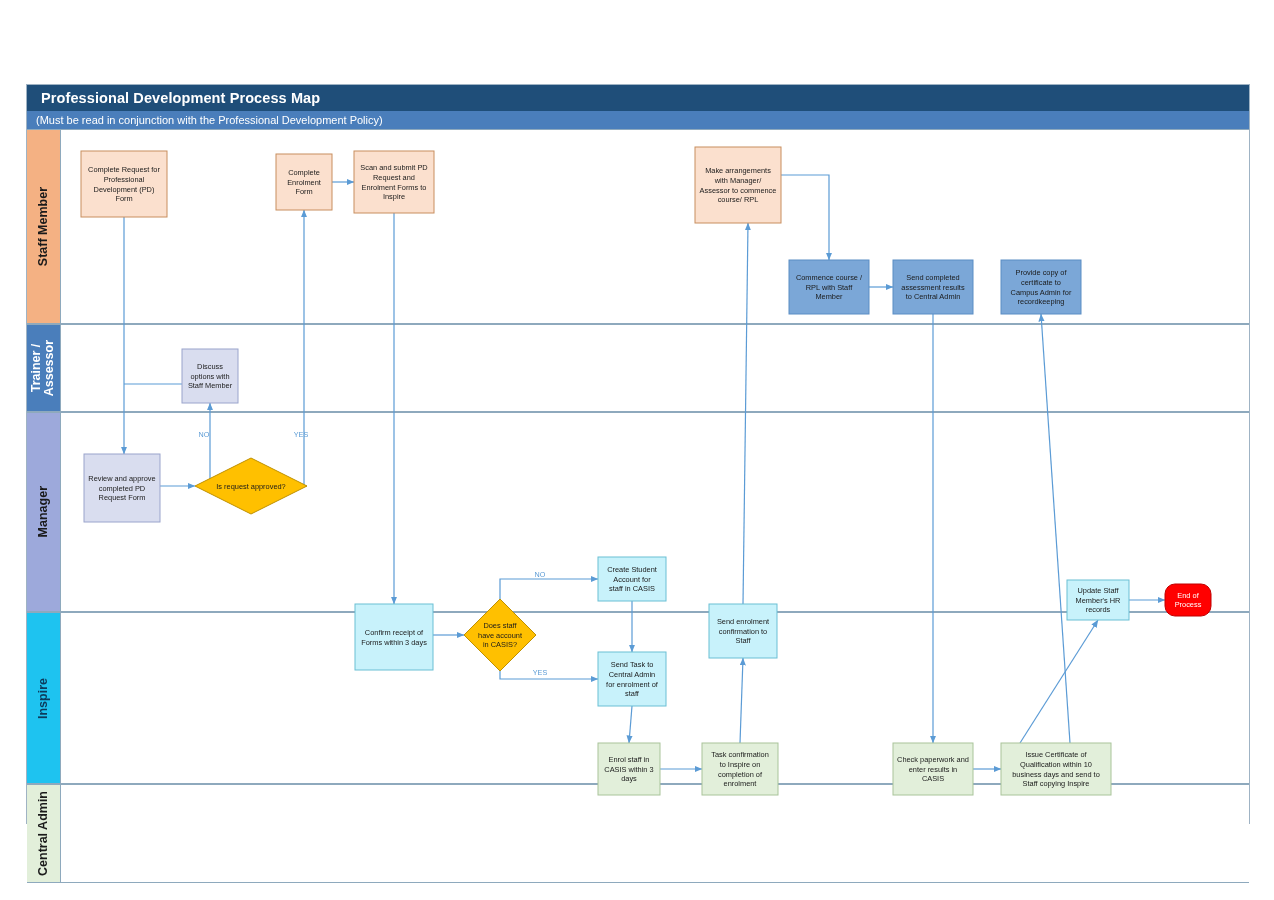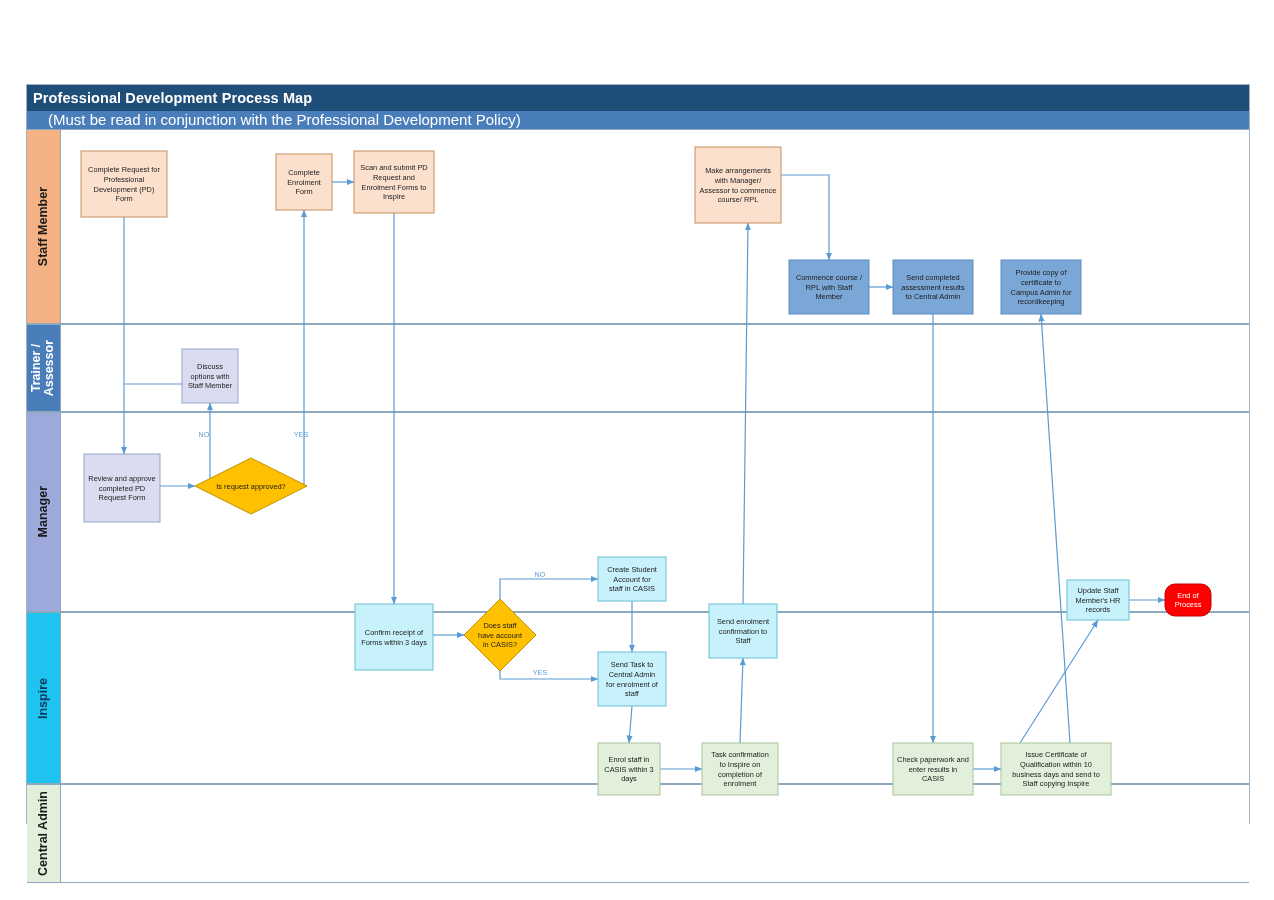--- a/index.html
+++ b/index.html
@@ -29,34 +29,34 @@
   .title-bar {
     position: absolute;
     left: 0; top: 0;
     width: 100%;
     height: 40px;
     background: #1f4e79;
     color: #ffffff;
     font-size: 14.5px;
     font-weight: bold;
     line-height: 26px;
-    padding-left: 6px;
+    padding-left: 14px;
     box-sizing: border-box;
     letter-spacing: .1px;
   }
   .subtitle-bar {
     position: absolute;
     left: 0; top: 26px;
     width: 100%;
     height: 18px;
     background: #4a7ebb;
     color: #ffffff;
-    font-size: 15px;
+    font-size: 11px;
     line-height: 18px;
-    padding-left: 21px;
+    padding-left: 9px;
     box-sizing: border-box;
   }
   .lane {
     position: absolute;
     left: 0;
     width: 100%;
     box-sizing: border-box;
     border-top: 1px solid #8ea9bd;
     border-bottom: 1px solid #8ea9bd;
   }

